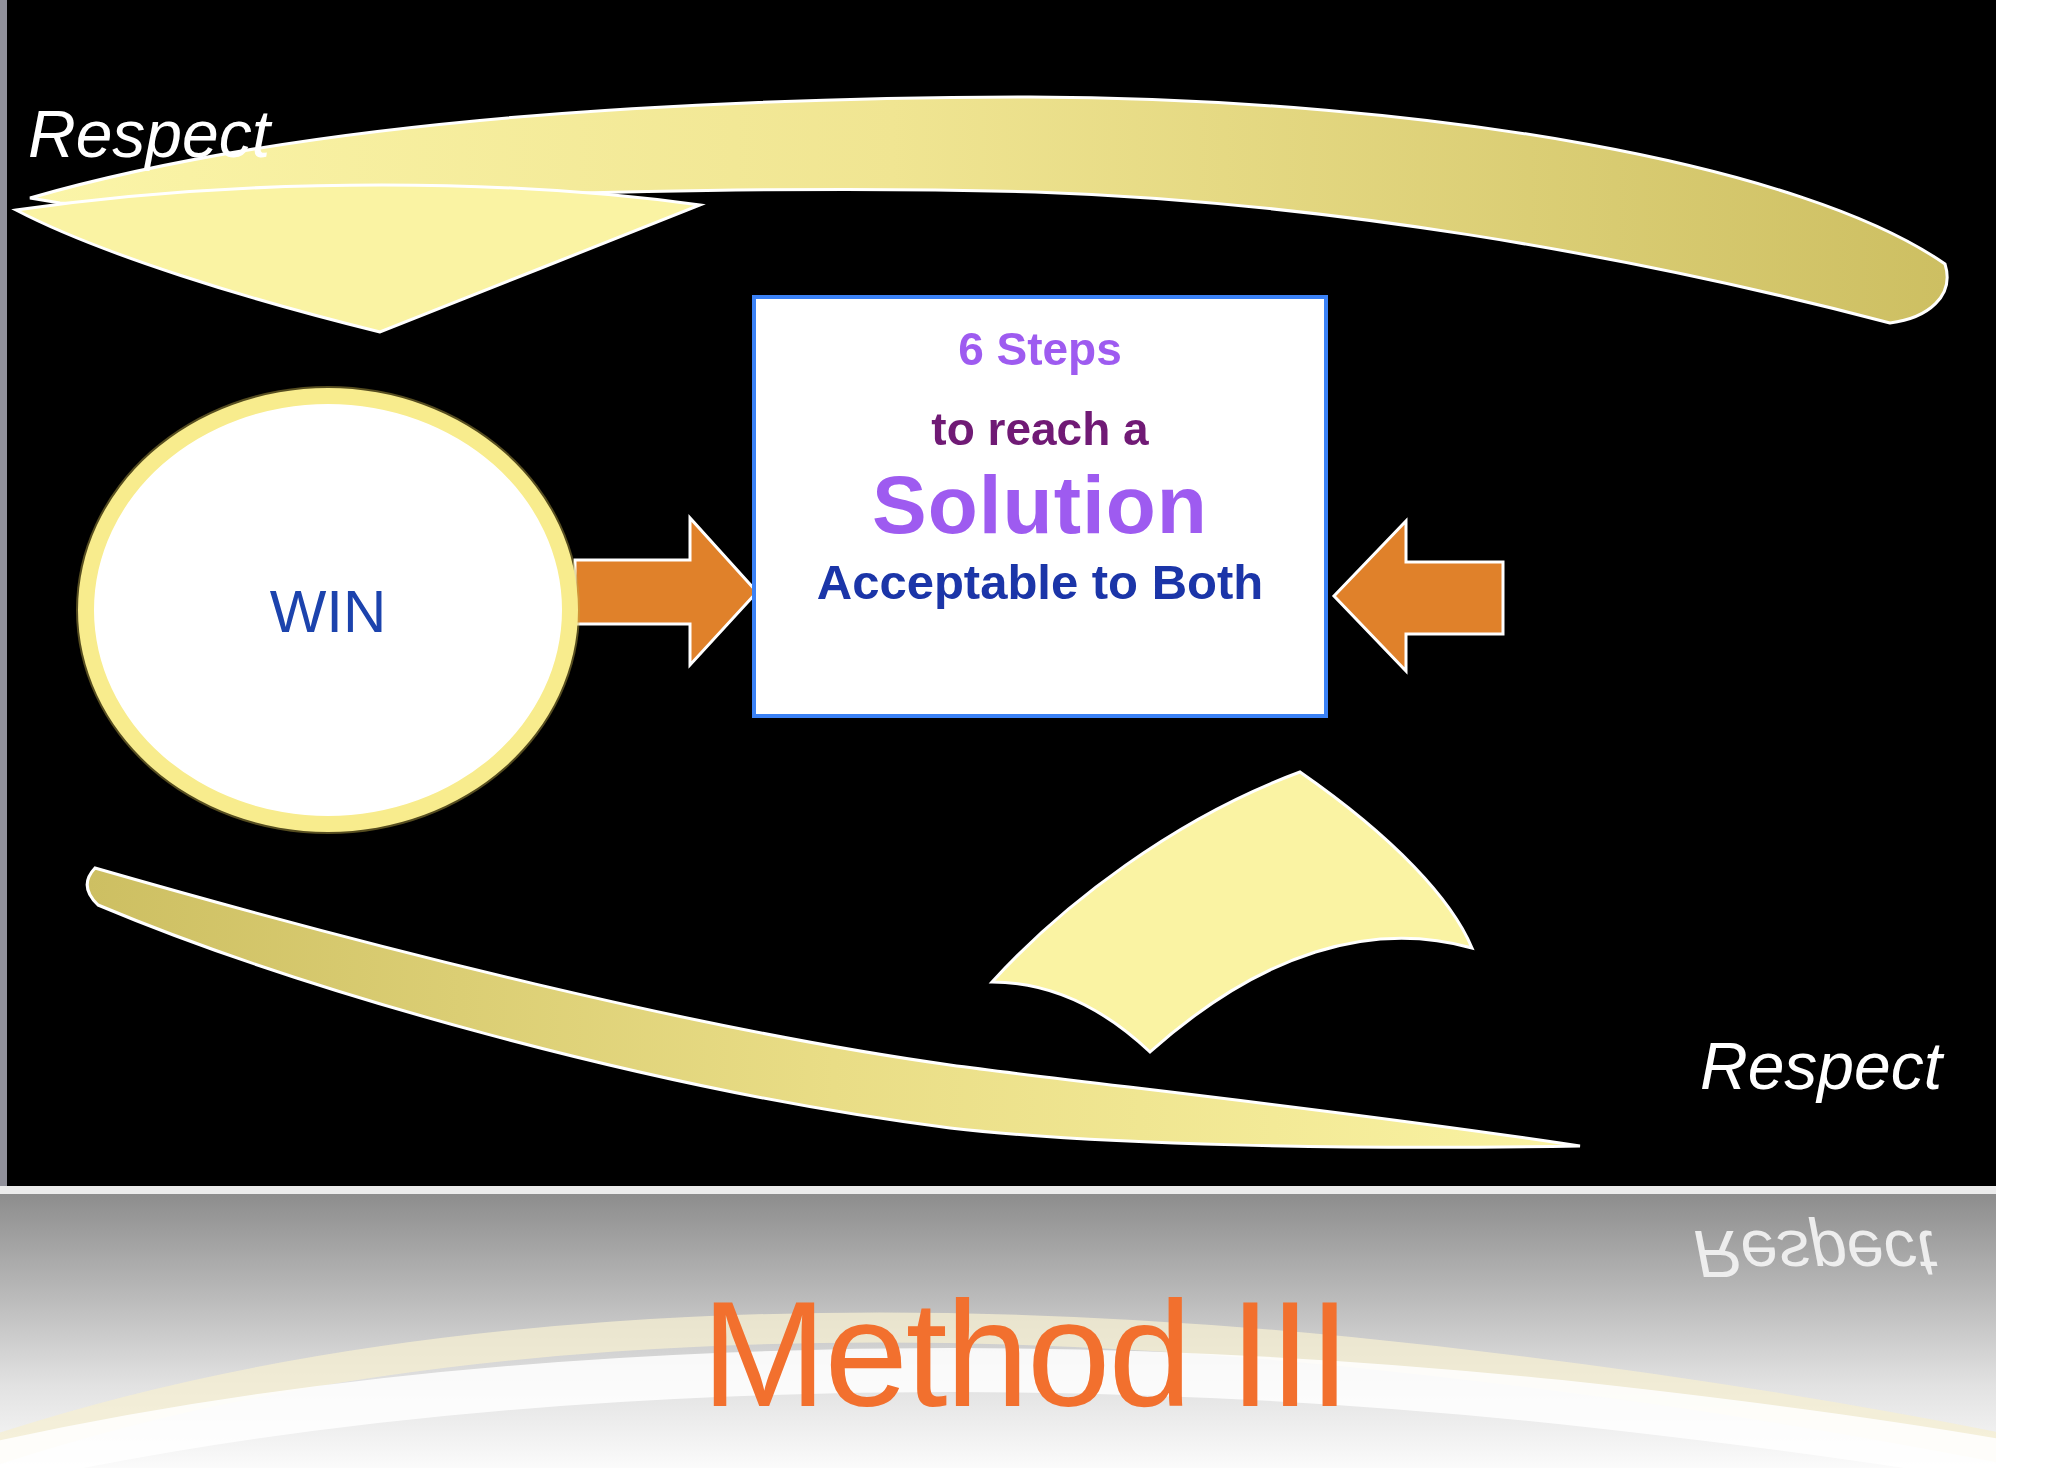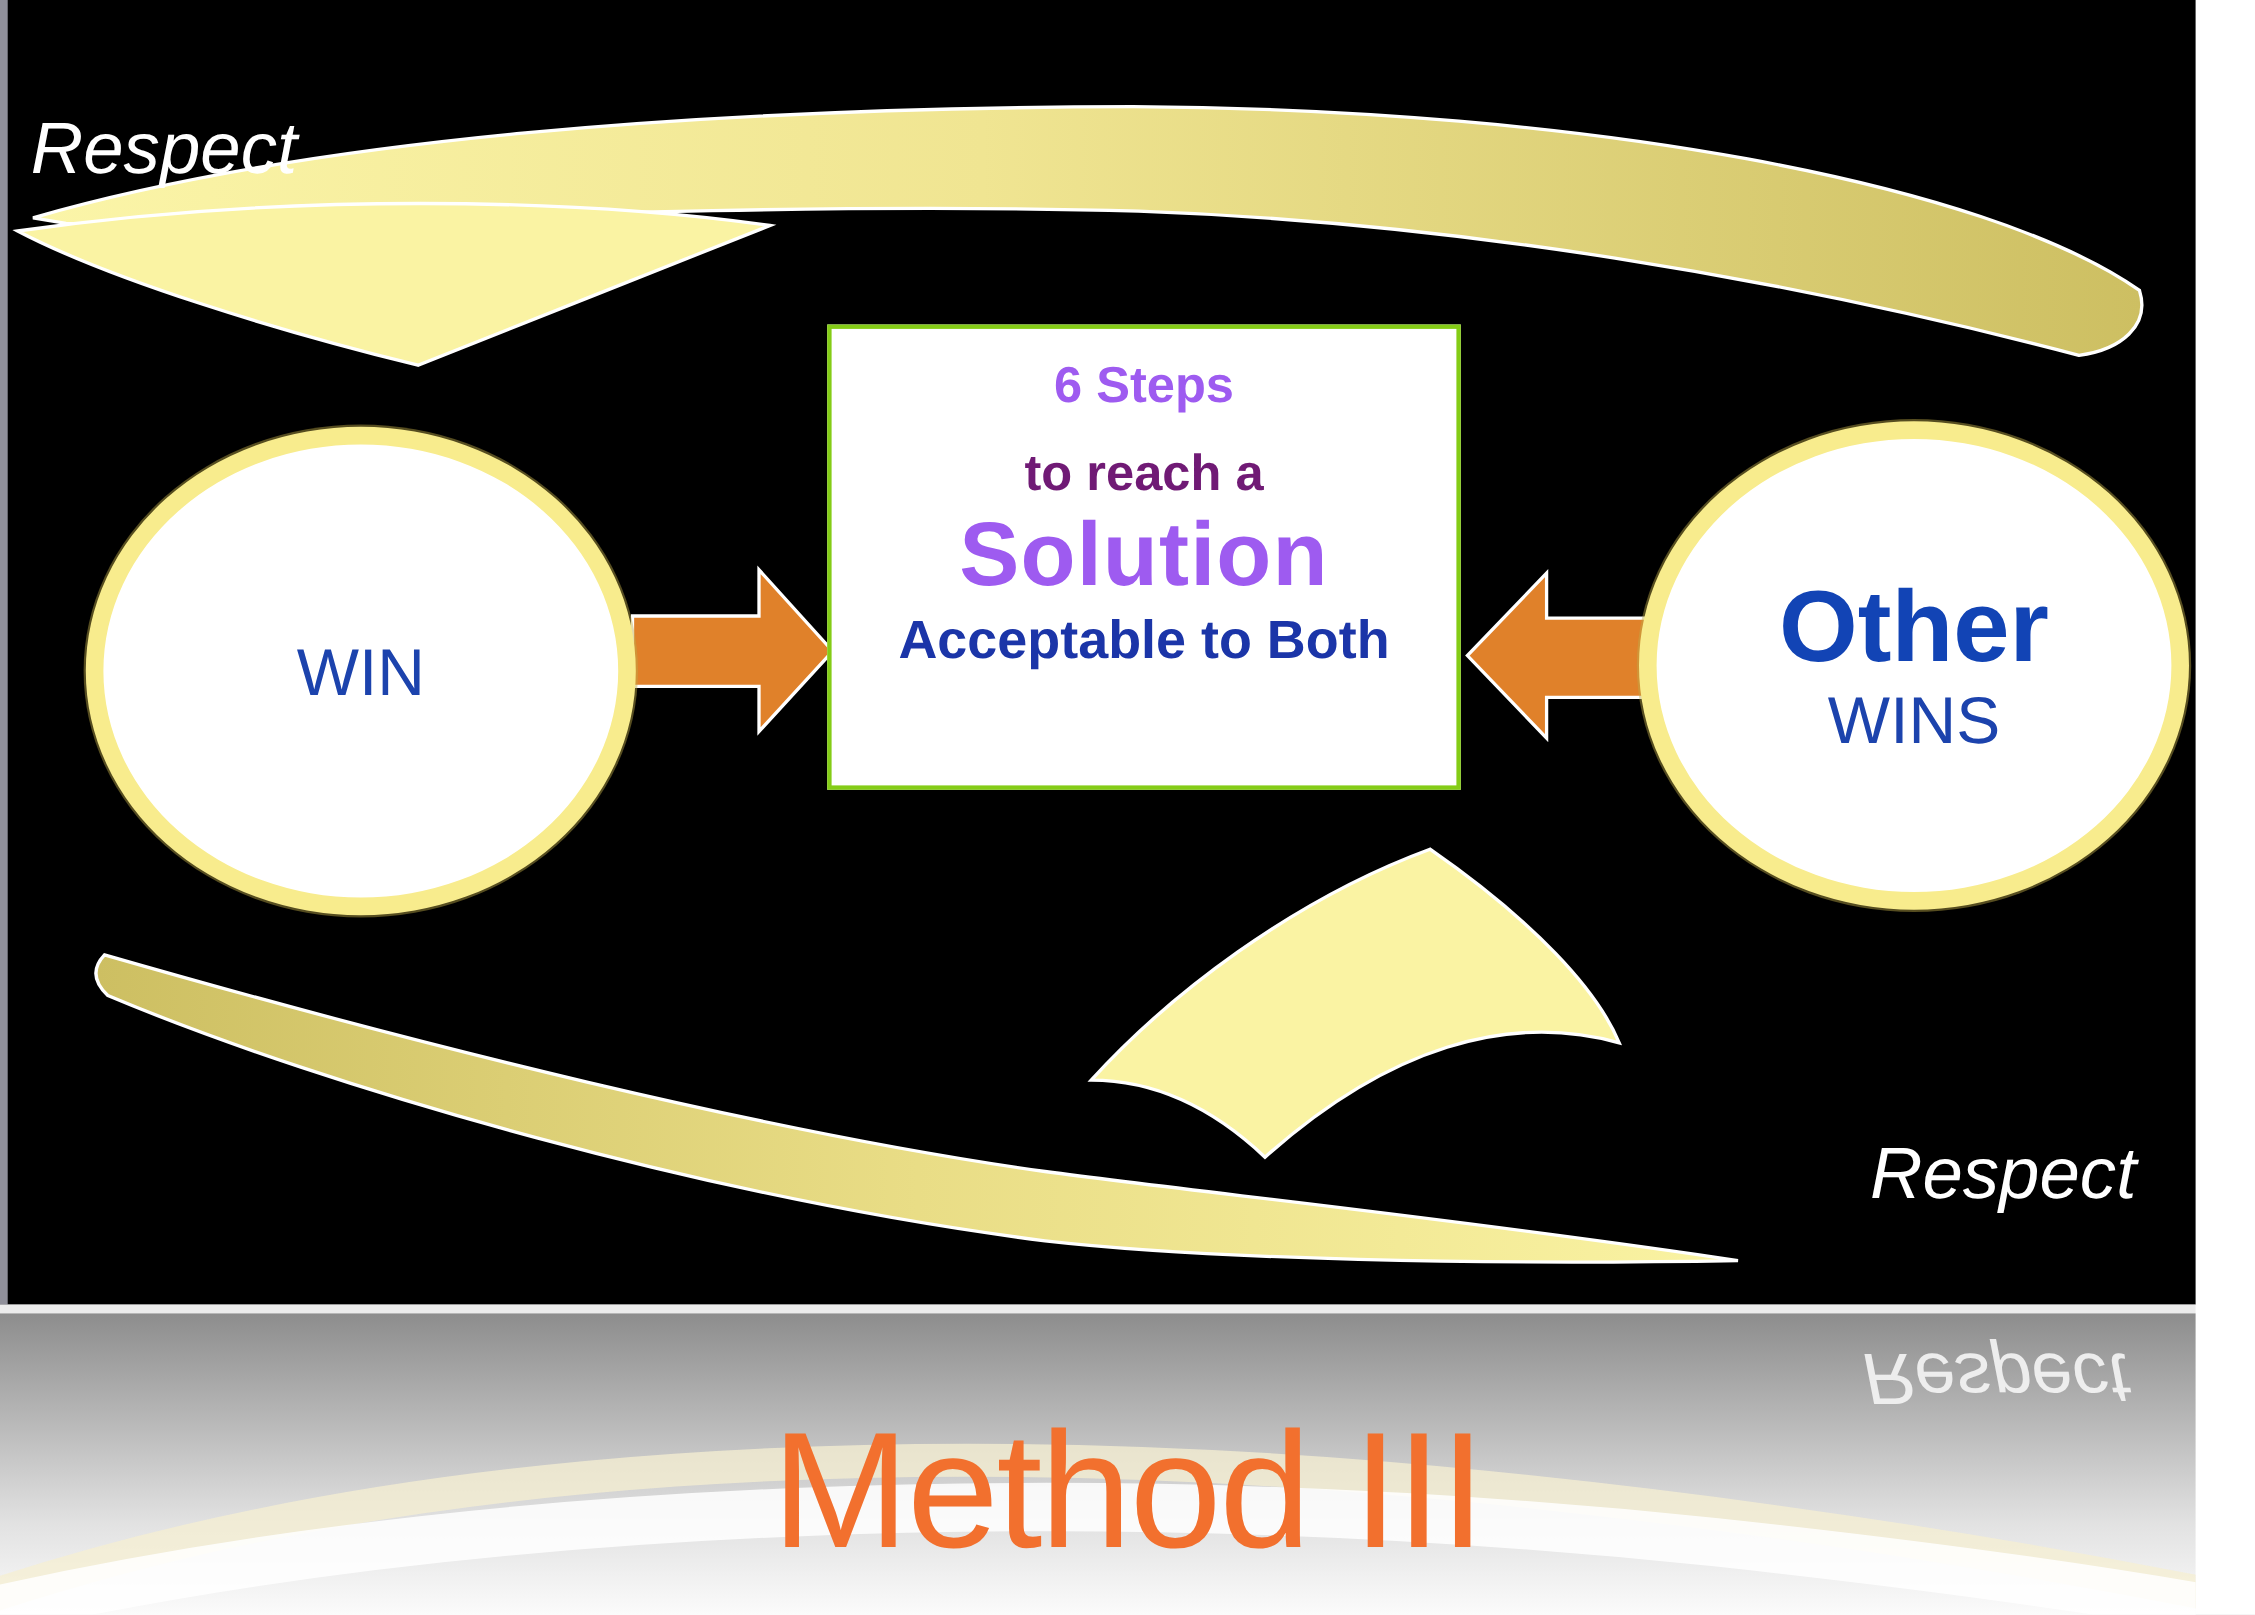--- a/index.html
+++ b/index.html
@@ -40,21 +40,21 @@
     display:flex;flex-direction:column;align-items:center;justify-content:center;
     text-align:center;
   }
   .bubble.left{left:78px;top:388px;width:500px;height:444px;}
   .bubble.right{left:1490px;top:383px;width:500px;height:444px;}
   .bubble .big{font-size:92px;font-weight:bold;color:#1244b5;line-height:1.05;}
   .bubble .small{font-size:60px;font-weight:400;color:#1c43ad;line-height:1.1;margin-top:4px;}
   
   .center-box{
     position:absolute;left:752px;top:295px;width:576px;height:423px;z-index:3;
-    box-sizing:border-box;background:#ffffff;border:4px solid #84cc16;
+    box-sizing:border-box;background:#ffffff;border:4px solid #3b82f6;
     text-align:center;padding-top:24px;
   }
   .cb-l1{font-size:46px;font-weight:bold;color:#9e5bf0;line-height:1.15;}
   .cb-l2{font-size:46px;font-weight:bold;line-height:1.15;margin-top:6px;}
   .cb-l2 .navy{color:#16309f;}
   .cb-l2 .purple{color:#9e5bf0;}
   .cb-l3{font-size:46px;font-weight:bold;color:#701a75;margin-top:26px;}
   .cb-l4{font-size:82px;font-weight:bold;color:#9e5bf0;margin-top:8px;letter-spacing:1px;line-height:1;}
   .cb-l5{font-size:49px;font-weight:bold;color:#1b35a8;margin-top:8px;}
 </style>
@@ -112,24 +112,20 @@
     <polygon points="1503,562 1406,562 1406,521 1334,596 1406,671 1406,634 1503,634" fill="#e0812a" stroke="#ffffff" stroke-width="3"></polygon>
   </svg>
 
   <div class="respect tl">Respect</div>
   <div class="respect br">Respect</div>
 
   <div class="bubble left">
     <div class="small">WIN</div>
   </div>
 
-  <div class="bubble right">
-    <div class="big">Other</div>
-    <div class="small">WINS</div>
-  </div>
 
   <div class="center-box">
     <div class="cb-l1">6 Steps</div>
     <div class="cb-l3">to reach a</div>
     <div class="cb-l4">Solution</div>
     <div class="cb-l5">Acceptable to Both</div>
   </div>
 
   <div class="divider"></div>
 

